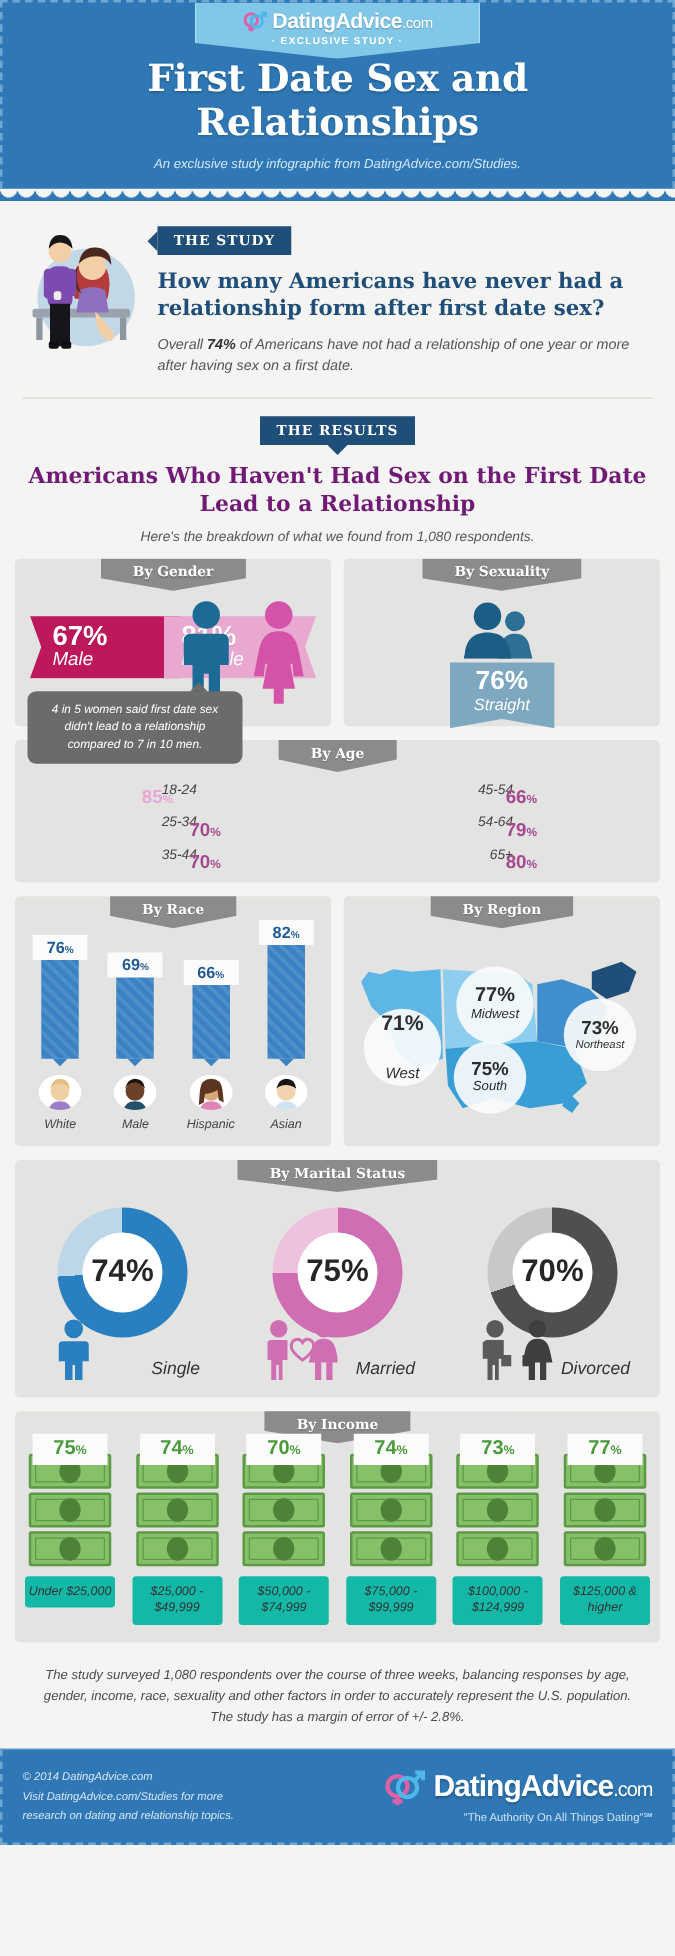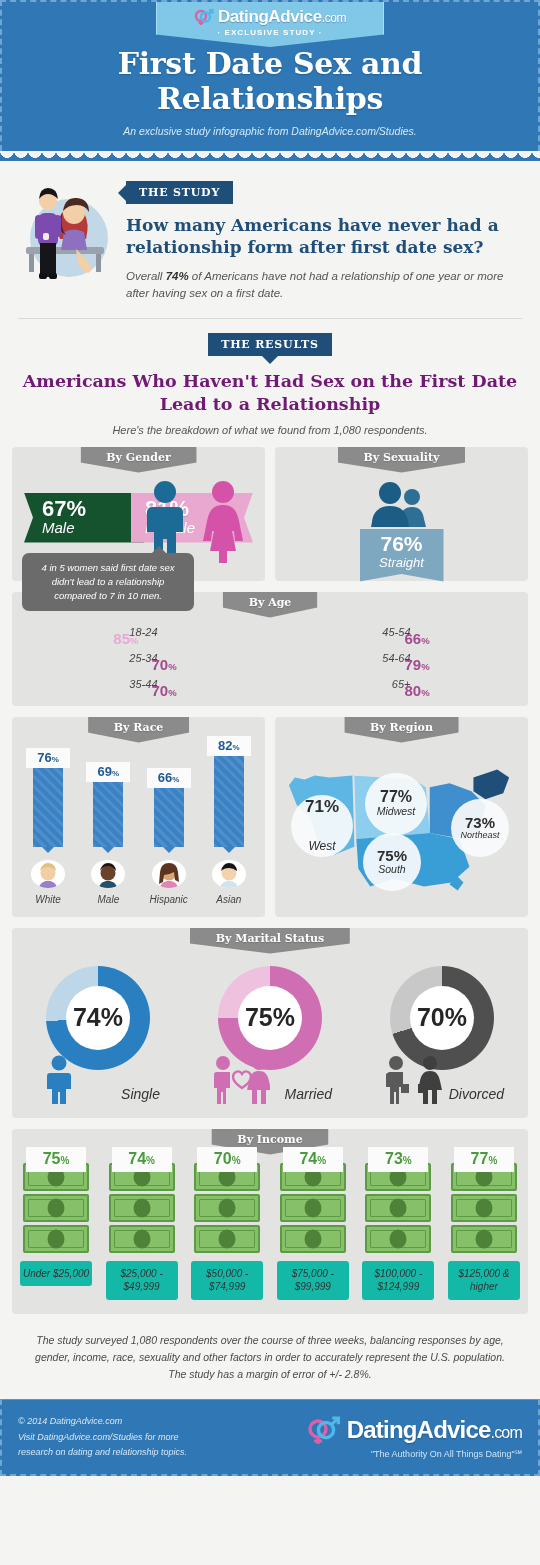--- a/index.html
+++ b/index.html
@@ -82,21 +82,21 @@
     background: #8b8b8b; color: #fff; font-family: "DejaVu Serif", serif;
     font-weight: bold; font-size: 11px; text-align: center; padding: 4px 26px 9px;
     clip-path: polygon(0 0, 100% 0, 100% 62%, 50% 100%, 0 62%);
     white-space: nowrap; text-shadow: 0 1px 1px rgba(0,0,0,.18);
   }
 
   
   .gender-body { padding: 32px 0 22px; position: relative; height: 134px; }
   .ribbon { position: absolute; top: 46px; height: 50px; display: flex; align-items: center;
     color: #fff; }
-  .ribbon.male { left: 12px; width: 120px; background: #14532d;
+  .ribbon.male { left: 12px; width: 120px; background: #be185d;
     clip-path: polygon(0 0, 100% 0, 100% 100%, 0 100%, 9px 50%);
     justify-content: flex-start; padding-left: 18px; }
   .ribbon.female { right: 12px; width: 122px; background: #e8a8cf;
     clip-path: polygon(0 0, 100% 0, calc(100% - 9px) 50%, 100% 100%, 0 100%);
     justify-content: flex-start; padding-left: 14px; }
   .ribbon .pct { font-size: 22px; font-weight: bold; line-height: 1; text-shadow: 0 1px 1px rgba(0,0,0,.14); }
   .ribbon .lbl { font-size: 15px; font-style: italic; line-height: 1.1; }
   .fig { position: absolute; top: 32px; }
   .fig.m { left: 128px; }
   .fig.f { left: 186px; }
@@ -442,21 +442,21 @@
               <path d="M14 38 L20 30 L30 32 L40 28 L55 30 L78 28 L80 100 L60 108 L44 96 L36 72 L22 58 Z" fill="#5eb6e4"></path>
 
               <path d="M78 28 L140 32 L152 40 L156 86 L82 92 L80 28 Z" fill="#8dcdee"></path>
 
               <path d="M82 92 L156 86 L186 92 L196 120 L178 136 L150 140 L120 132 L96 140 L84 122 Z" fill="#3a9ed6"></path>
 
               <path d="M156 40 L176 36 L198 44 L212 58 L206 84 L190 92 L156 86 Z" fill="#3f8fce"></path>
               <path d="M200 30 L224 22 L236 30 L230 46 L212 52 L200 44 Z" fill="#1f4e79"></path>
               <path d="M182 128 L190 136 L184 144 L176 138 Z" fill="#3a9ed6"></path>
             </svg>
-            <div class="bubble-c" style="left:16px; top:48px; width:62px; height:62px;gap:24px;">
+            <div class="bubble-c" style="left:16px; top:60px; width:62px; height:62px;gap:24px;">
               <span class="pct" style="font-size:17px">71%</span>
               <span class="lbl" style="font-size:12px">West</span>
             </div>
             <div class="bubble-c" style="left:90px; top:26px; width:62px; height:62px;">
               <span class="pct" style="font-size:16px">77%</span>
               <span class="lbl" style="font-size:10.5px">Midwest</span>
             </div>
             <div class="bubble-c" style="left:176px; top:52px; width:58px; height:58px;">
               <span class="pct" style="font-size:15px">73%</span>
               <span class="lbl" style="font-size:9px">Northeast</span>

